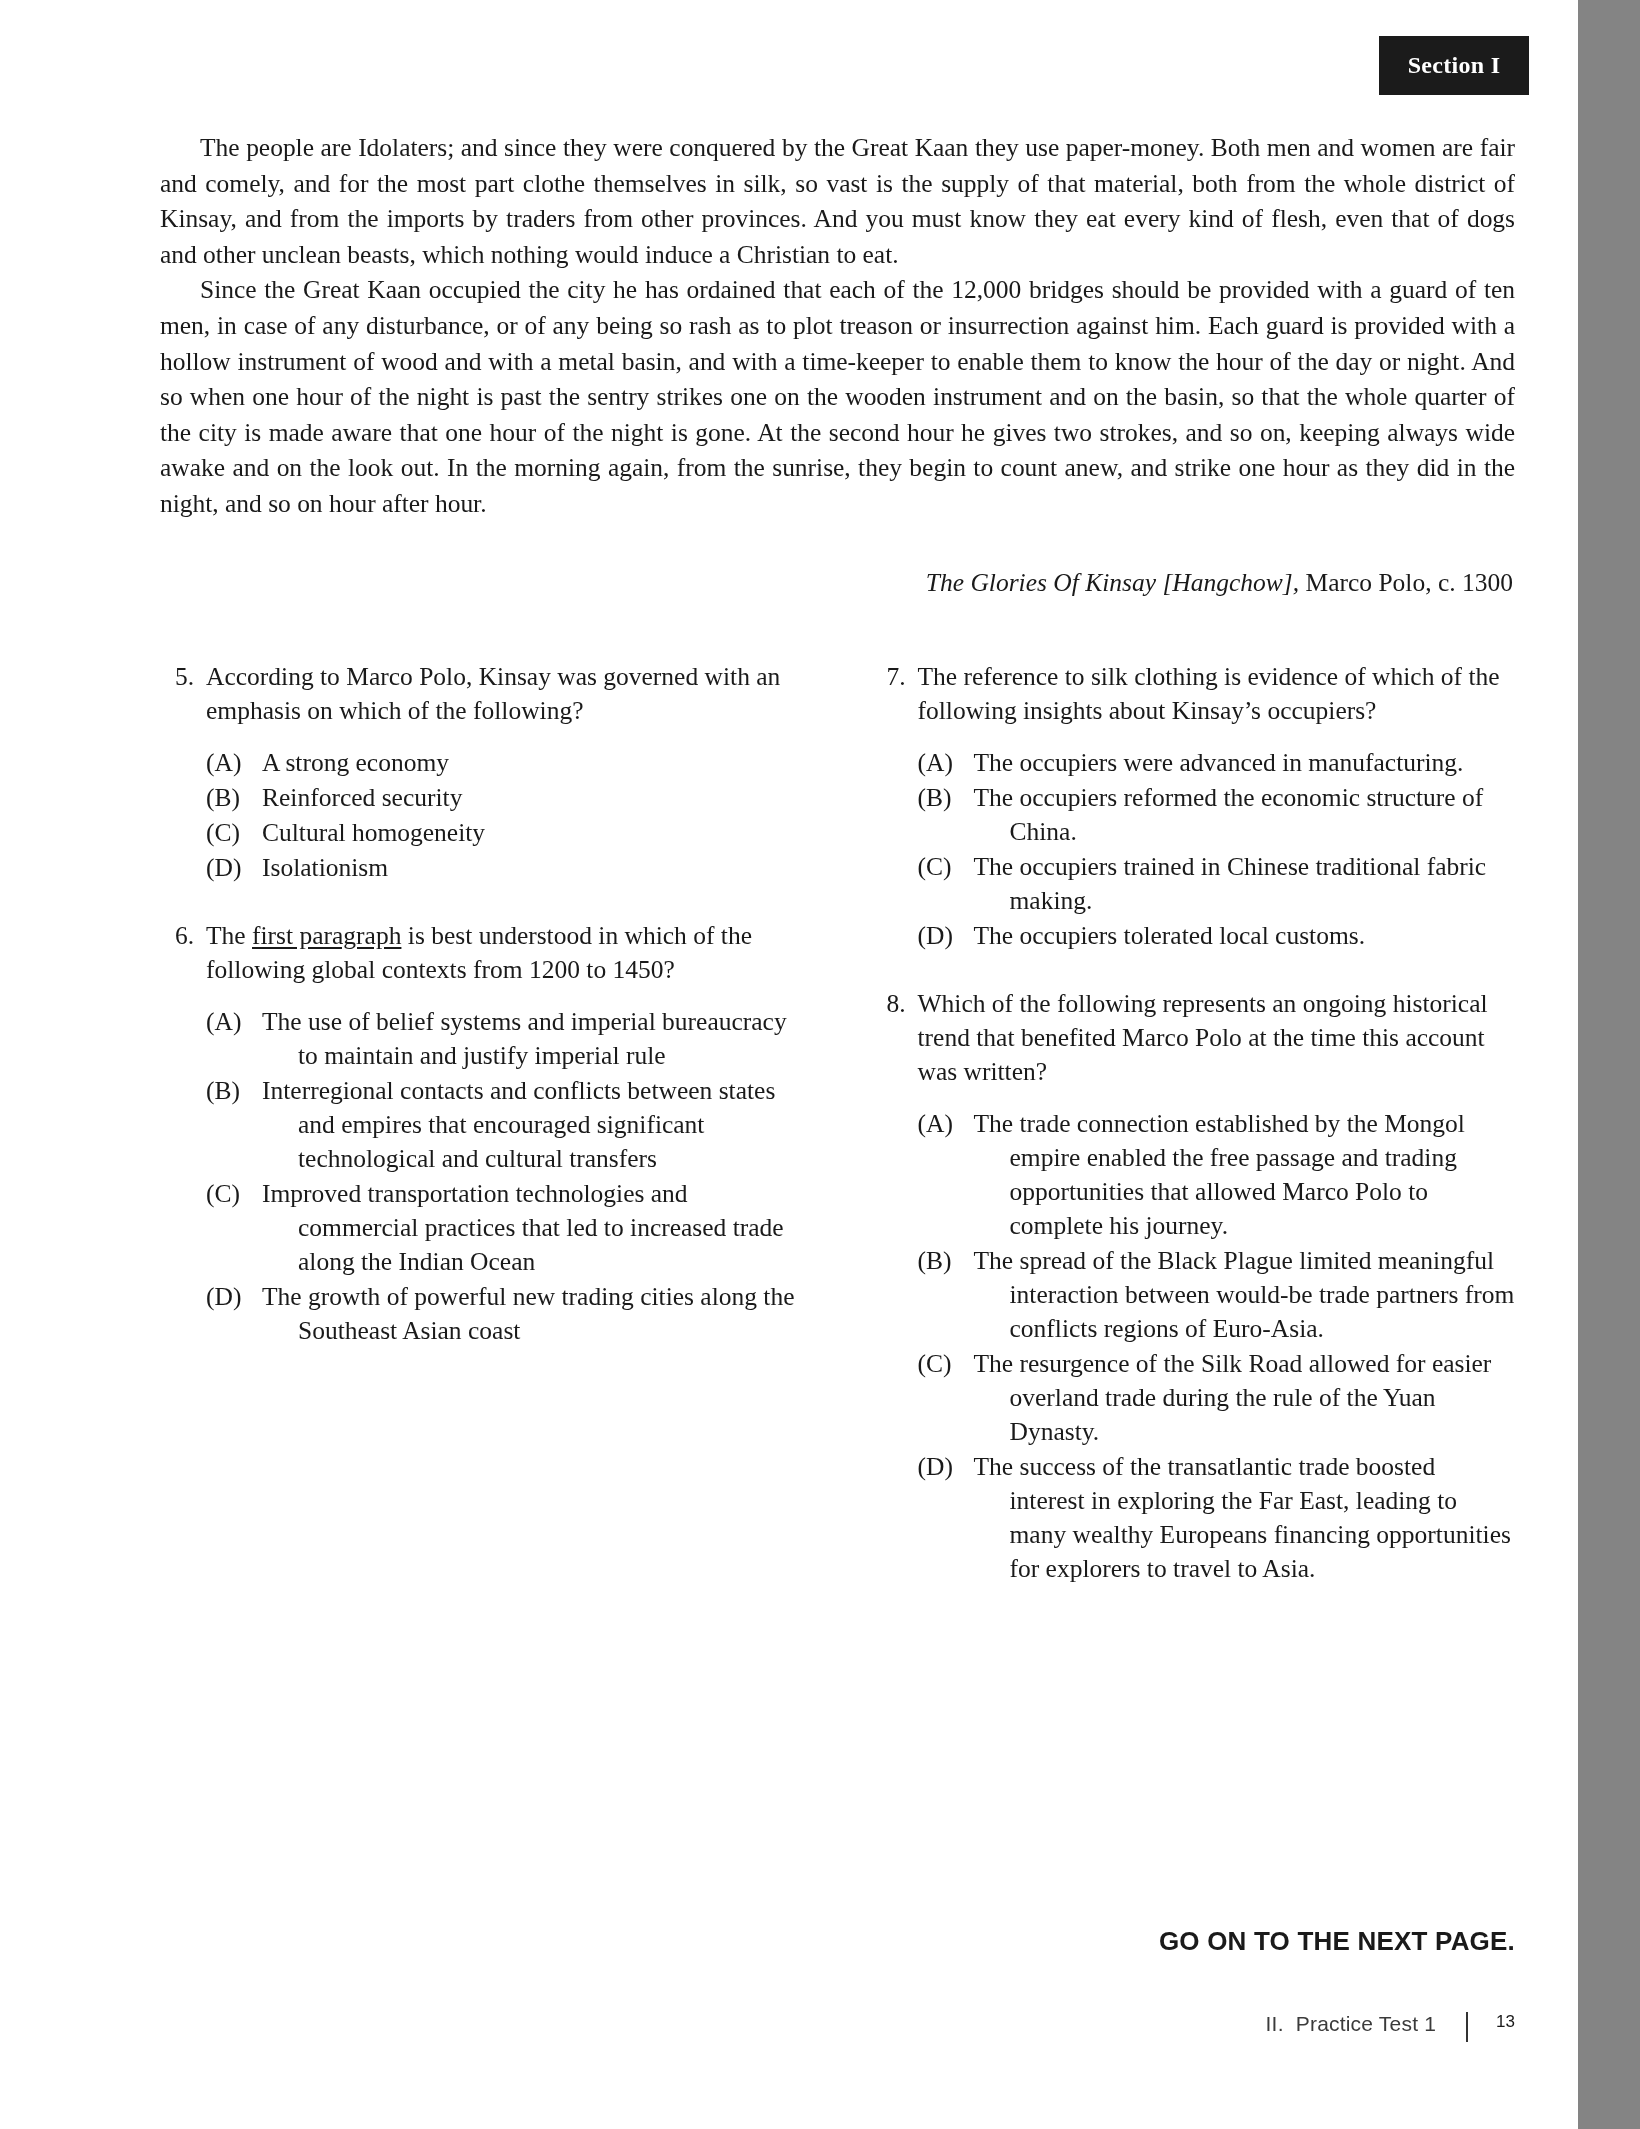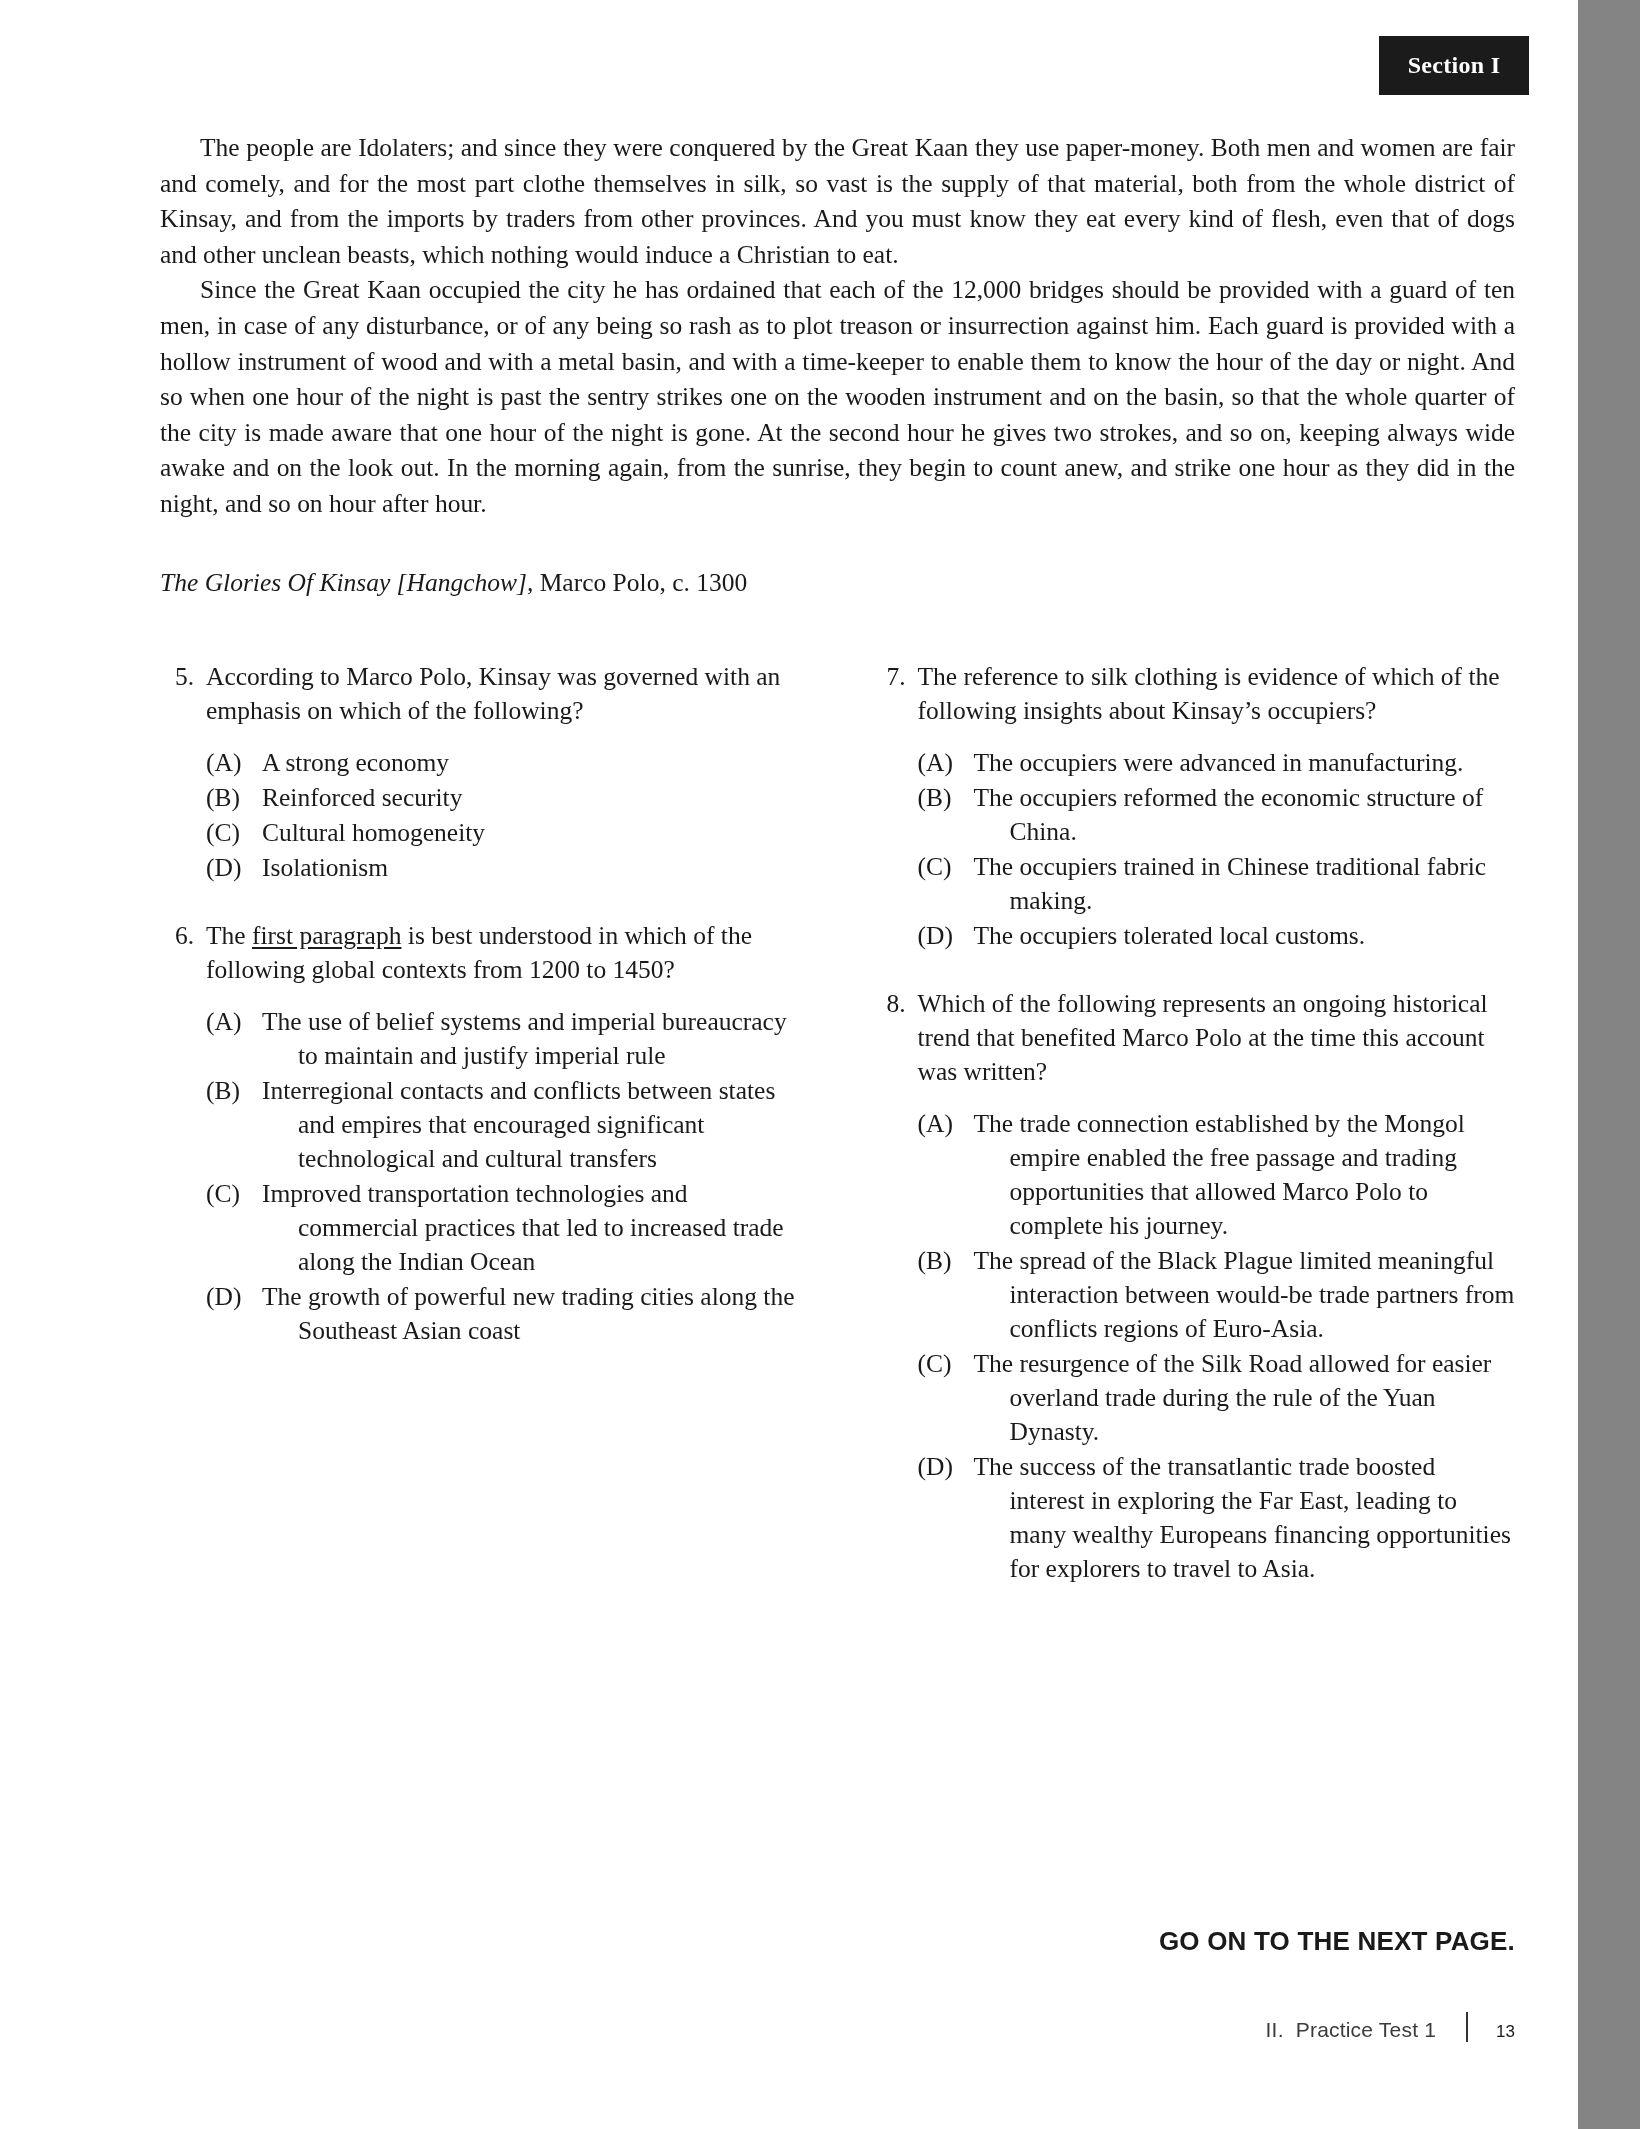--- a/index.html
+++ b/index.html
@@ -59,21 +59,21 @@
   .passage p {
     margin: 0;
     font-size: 25.5px;
     line-height: 35.6px;
     text-align: justify;
     text-indent: 40px;
     letter-spacing: -.02px;
   }
   .attribution {
     margin-top: 44px;
-    text-align: left;
+    text-align: right;
     font-size: 25.5px;
     line-height: 1.3;
     padding-right: 2px;
   }
   .attribution .title {
     font-style: italic;
   }
   
   .columns {
     position: absolute;
@@ -143,21 +143,21 @@
     font-weight: bold;
     font-size: 26px;
     letter-spacing: .2px;
     color: #1a1a1a;
   }
   .pagefooter {
     position: absolute;
     right: 125px;
     top: 2012px;
     display: flex;
-    align-items: flex-end;
+    align-items: flex-start;
     font-family: "Liberation Sans", sans-serif;
     font-size: 21px;
     color: #3b3b3b;
     gap: 8px;
   }
   .pagefooter .ftext {
     white-space: pre;
     letter-spacing: .2px;
   }
   .pagefooter .rule {

